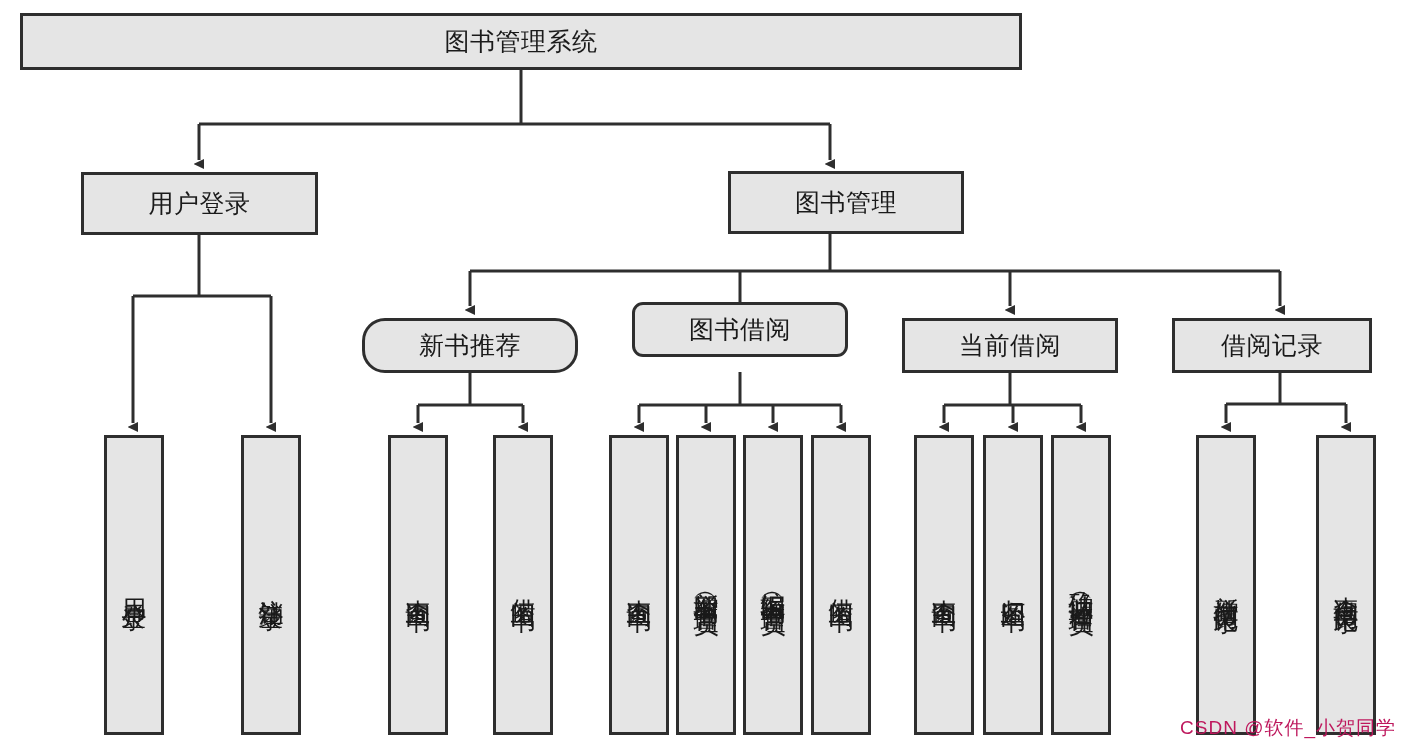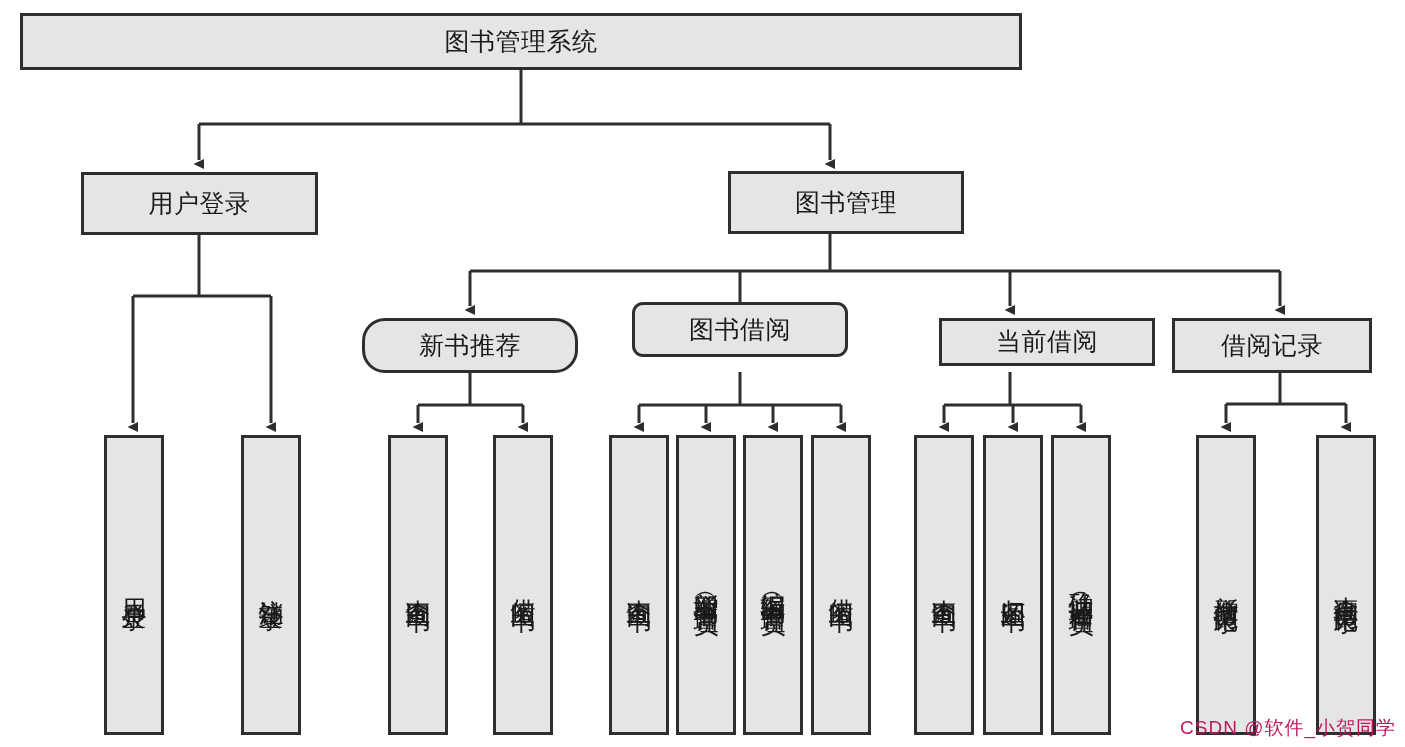--- a/index.html
+++ b/index.html
@@ -129,21 +129,21 @@
   <div class="node h" style="left:712px;top:171px;width:236px;height:63px;margin-left:16px;">
     <span class="label">图书管理</span>
   </div>
 
   <div class="node h" style="left:362px;top:318px;width:216px;height:55px;border-radius:23px;">
     <span class="label">新书推荐</span>
   </div>
   <div class="node h" style="left:632px;top:302px;width:216px;height:55px;border-radius:11px;">
     <span class="label">图书借阅</span>
   </div>
-  <div class="node h" style="left:902px;top:318px;width:216px;height:48px;margin-left:37px;">
+  <div class="node h" style="left:902px;top:318px;width:216px;height:55px;">
     <span class="label">当前借阅</span>
   </div>
   <div class="node h" style="left:1172px;top:318px;width:200px;height:55px;">
     <span class="label">借阅记录</span>
   </div>
 
   <div class="node v" style="left:104px;top:435px;width:60px;height:300px;">
     <span class="label">用户登录</span>
   </div>
   <div class="node v" style="left:241px;top:435px;width:60px;height:300px;">

